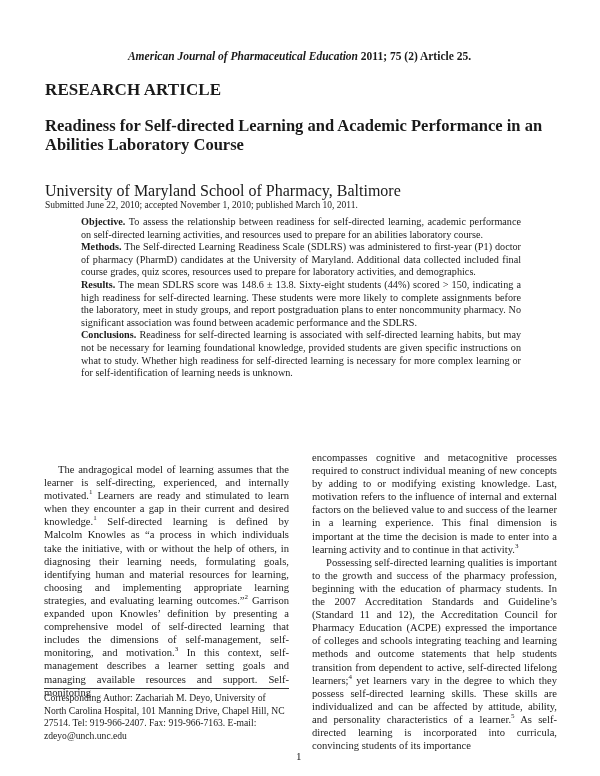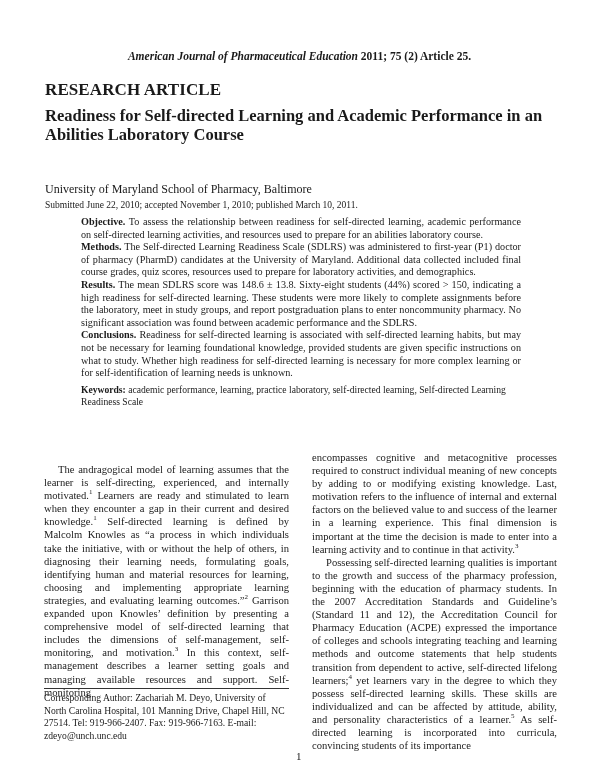--- a/index.html
+++ b/index.html
@@ -26,34 +26,34 @@
     .journal-header .jname { font-style: italic; }
 
     .article-type {
       left: 45px; top: 80px;
       font-size: 17px;
       font-weight: bold;
       letter-spacing: 0.1px;
     }
 
     .article-title {
-      left: 45px; top: 106px; width: 520px;
+      left: 45px; top: 116px; width: 520px;
       font-size: 16.5px;
       font-weight: bold;
       line-height: 19px;
     }
 
     .authors {
       left: 45px; top: 147px; width: 520px;
       font-size: 12px;
       line-height: 16px;
     }
     .affiliation {
       left: 45px; top: 182px;
-      font-size: 12px;
+      font-size: 16px;
     }
     .dates {
       left: 45px; top: 200px;
       font-size: 9.5px;
     }
 
     .abstract {
       left: 81px; top: 216px; width: 440px;
       font-size: 10.2px;
       line-height: 12.6px;
@@ -118,21 +118,20 @@
 
 <div class="abs affiliation">University of Maryland School of Pharmacy, Baltimore</div>
 
 <div class="abs dates">Submitted June 22, 2010; accepted November 1, 2010; published March 10, 2011.</div>
 
 <div class="abs abstract">
   <p><b>Objective.</b><span> To assess the relationship between readiness for self-directed learning, academic performance on self-directed learning activities, and resources used to prepare for an abilities laboratory course.</span></p>
   <p><b>Methods.</b><span> The Self-directed Learning Readiness Scale (SDLRS) was administered to first-year (P1) doctor of pharmacy (PharmD) candidates at the University of Maryland. Additional data collected included final course grades, quiz scores, resources used to prepare for laboratory activities, and demographics.</span></p>
   <p><b>Results.</b><span> The mean SDLRS score was 148.6 ± 13.8. Sixty-eight students (44%) scored &gt; 150, indicating a high readiness for self-directed learning. These students were more likely to complete assignments before the laboratory, meet in study groups, and report postgraduation plans to enter noncommunity pharmacy. No significant association was found between academic performance and the SDLRS.</span></p>
   <p><b>Conclusions.</b><span> Readiness for self-directed learning is associated with self-directed learning habits, but may not be necessary for learning foundational knowledge, provided students are given specific instructions on what to study. Whether high readiness for self-directed learning is necessary for more complex learning or for self-identification of learning needs is unknown.</span></p>
-  <p class="kw"><b>Keywords:</b><span> academic performance, learning, practice laboratory, self-directed learning, Self-directed Learning Readiness Scale</span></p>
 </div>
 
 <div class="abs col col-left">
   <p class="indent"><span>The andragogical model of learning assumes that the learner is self-directing, experienced, and internally motivated.</span><sup>1</sup><span> Learners are ready and stimulated to learn when they encounter a gap in their current and desired knowledge.</span><sup>1</sup><span> Self-directed learning is defined by Malcolm Knowles as “a process in which individuals take the initiative, with or without the help of others, in diagnosing their learning needs, formulating goals, identifying human and material resources for learning, choosing and implementing appropriate learning strategies, and evaluating learning outcomes.”</span><sup>2</sup><span> Garrison expanded upon Knowles’ definition by presenting a comprehensive model of self-directed learning that includes the dimensions of self-management, self-monitoring, and motivation.</span><sup>3</sup><span> In this context, self-management describes a learner setting goals and managing available resources and support. Self-monitoring</span></p>
 </div>
 
 <div class="abs col col-right">
   <p><span>encompasses cognitive and metacognitive processes required to construct individual meaning of new concepts by adding to or modifying existing knowledge. Last, motivation refers to the influence of internal and external factors on the believed value to and success of the learner in a learning experience. This final dimension is important at the time the decision is made to enter into a learning activity and to continue in that activity.</span><sup>3</sup></p>
   <p class="indent"><span>Possessing self-directed learning qualities is important to the growth and success of the pharmacy profession, beginning with the education of pharmacy students. In the 2007 Accreditation Standards and Guideline’s (Standard 11 and 12), the Accreditation Council for Pharmacy Education (ACPE) expressed the importance of colleges and schools integrating teaching and learning methods and outcome statements that help students transition from dependent to active, self-directed lifelong learners;</span><sup>4</sup><span> yet learners vary in the degree to which they possess self-directed learning skills. These skills are individualized and can be affected by attitude, ability, and personality characteristics of a learner.</span><sup>5</sup><span> As self-directed learning is incorporated into curricula, convincing students of its importance</span></p>
 </div>

